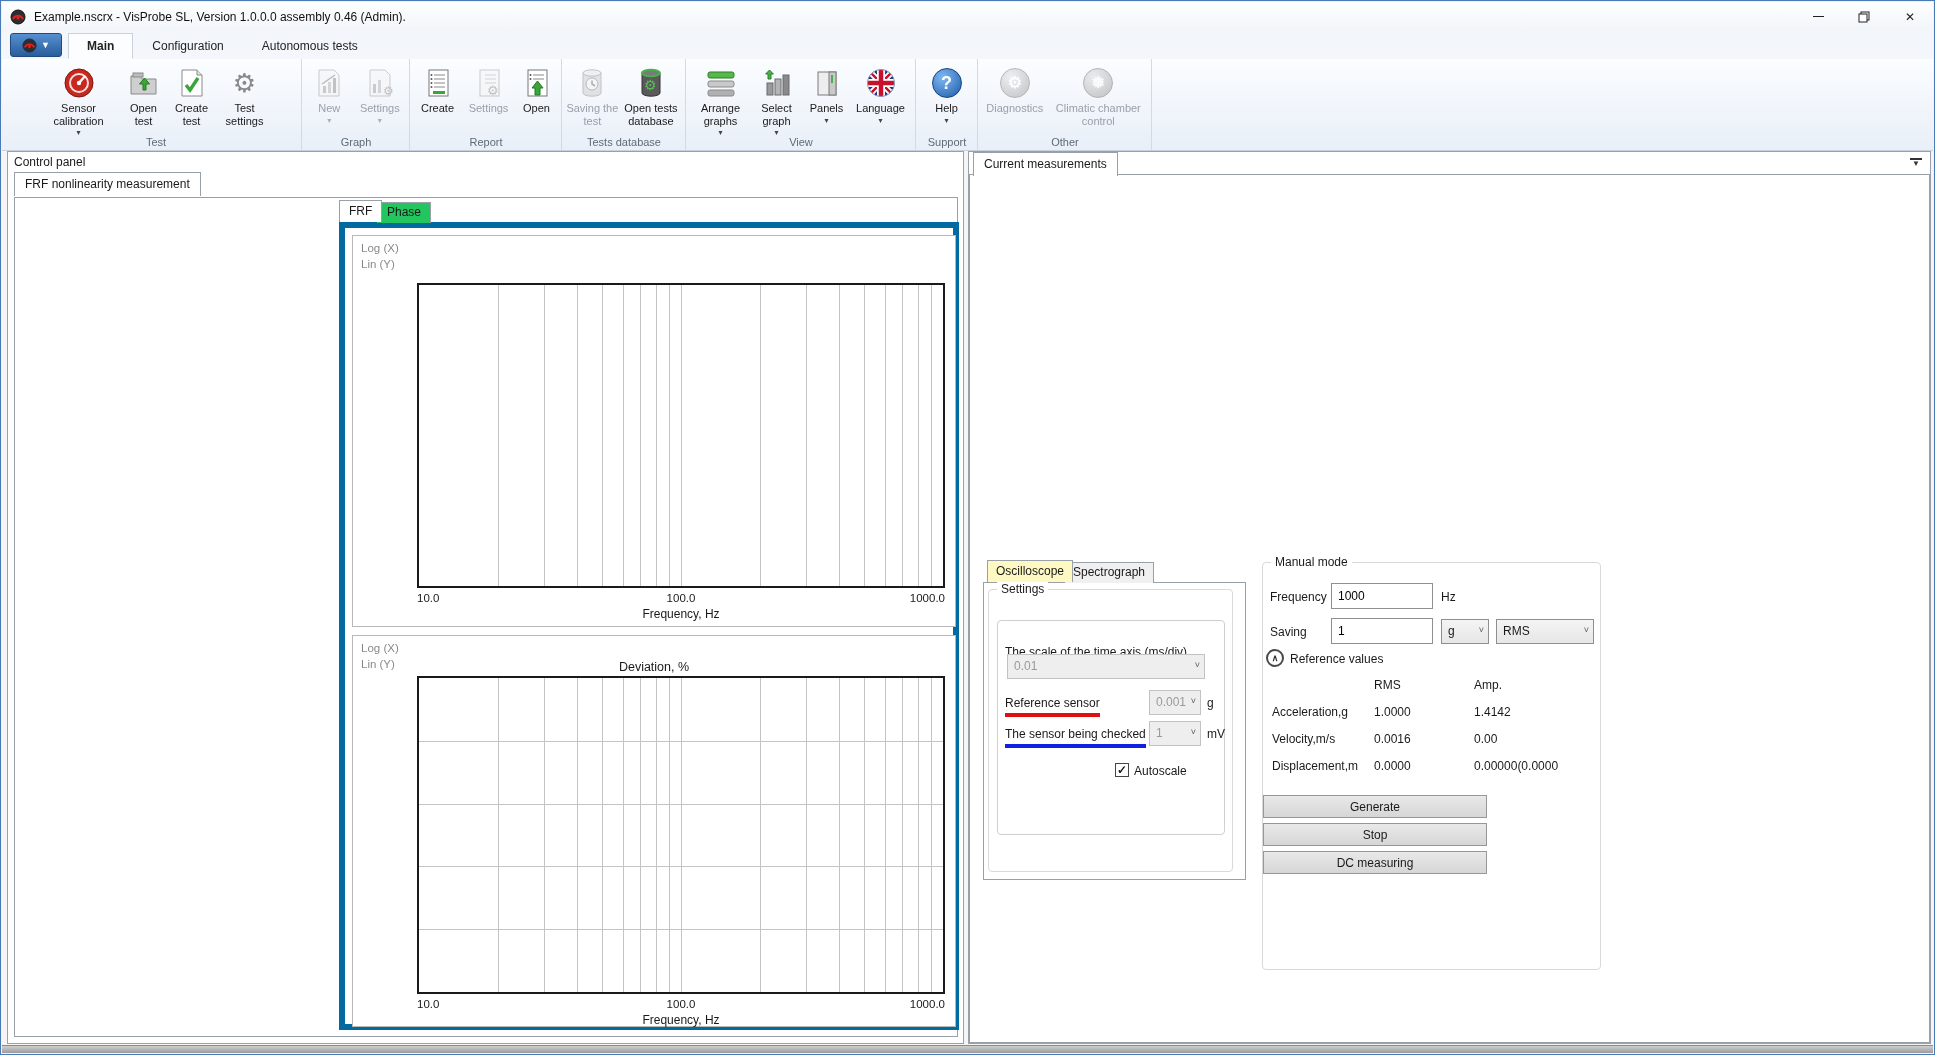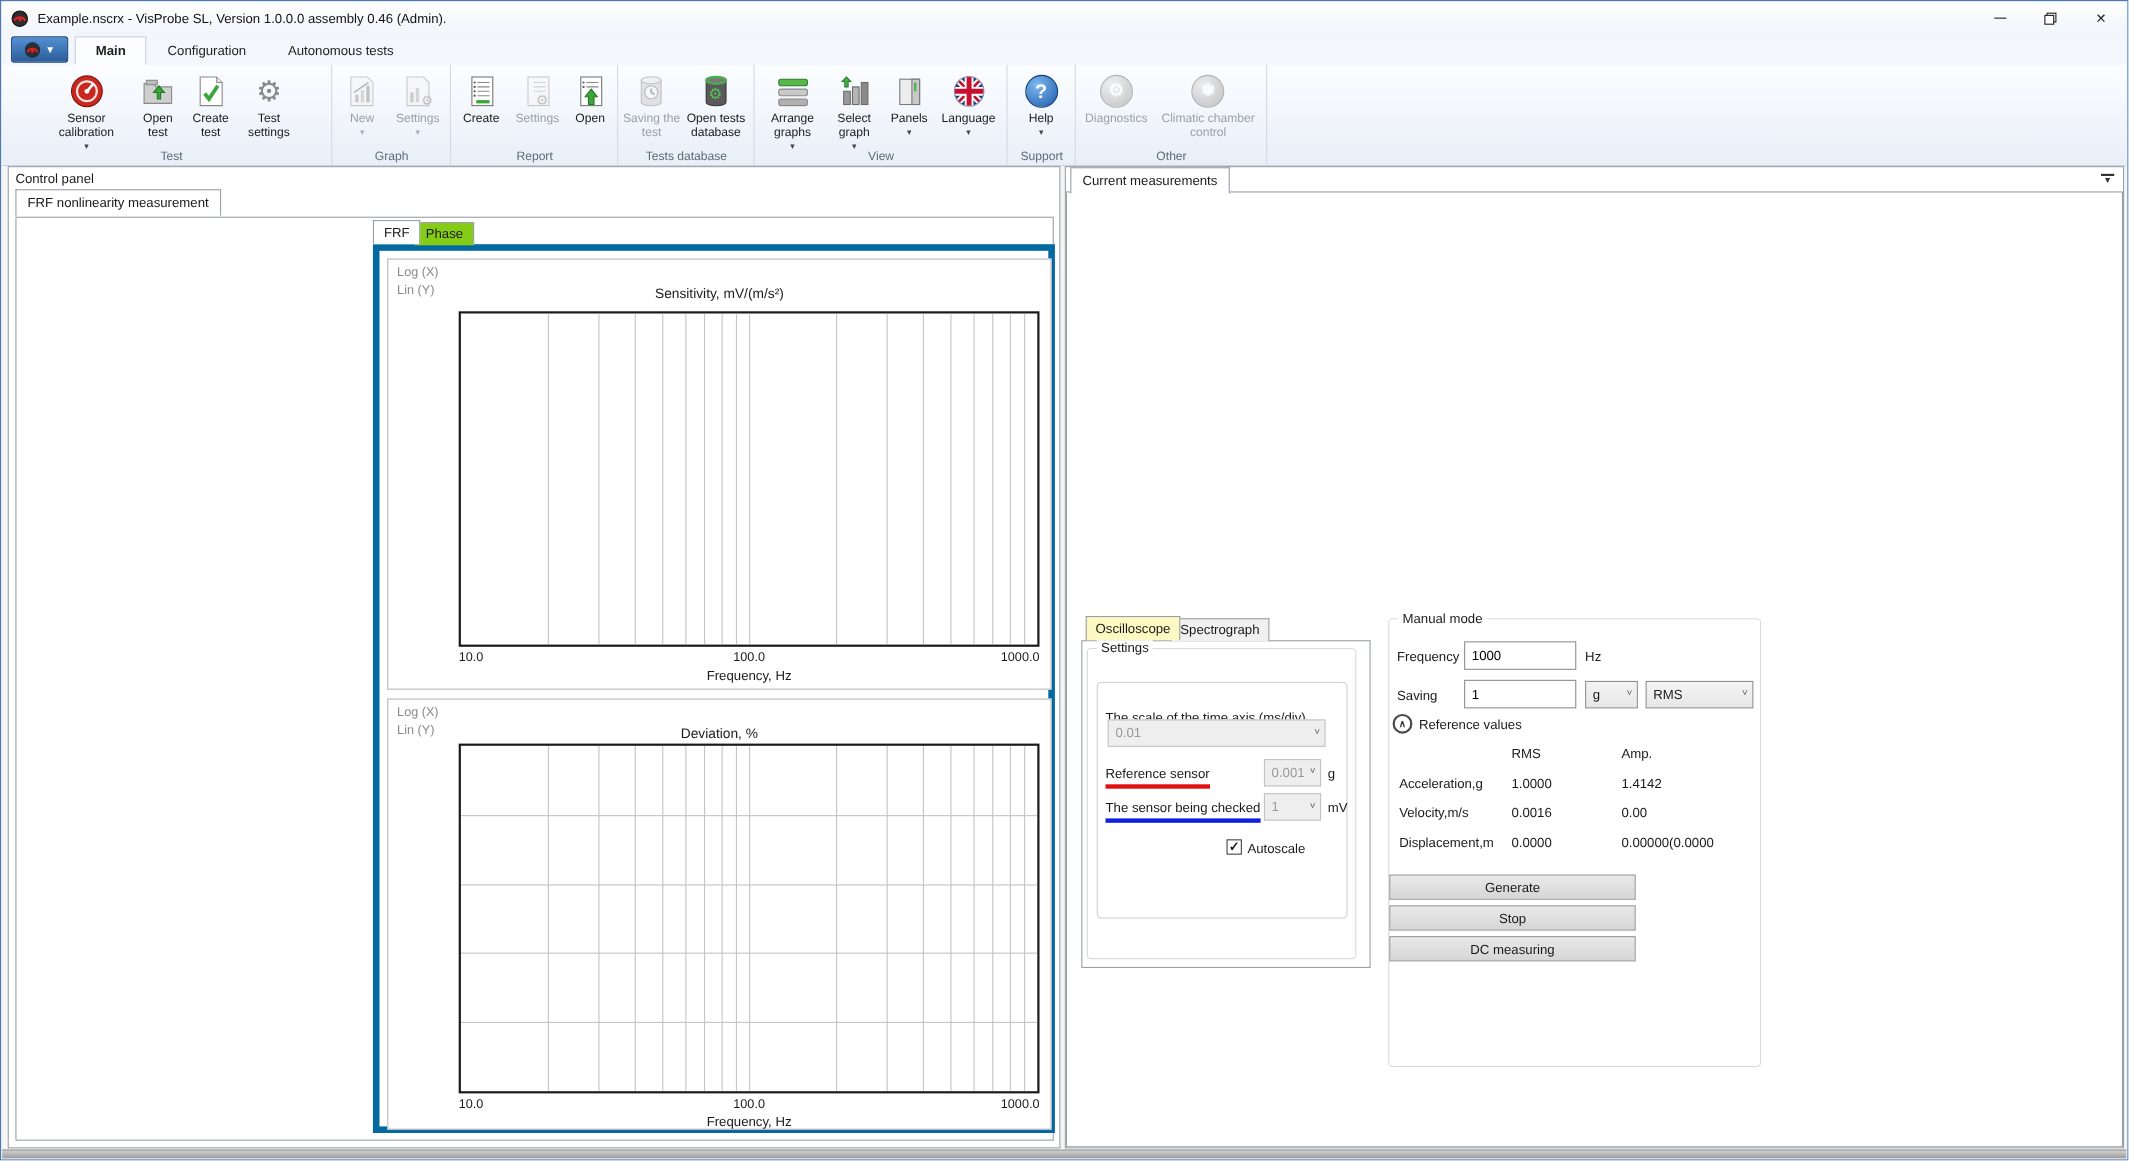--- a/index.html
+++ b/index.html
@@ -436,29 +436,28 @@
         <span class="legend">FRF measuring results</span>
         <span class="frf-lim">FRF nonlinearity limit, %</span>
         <span class="frf-limval">10.00</span>
         <div class="frf-inner">
           <span class="frf-nl">FRF nonlinearity, %</span>
           <span class="frf-nlval">0.00</span>
         </div>
       </div>
 
       <div class="chtab" style="left:331px; top:48px;">FRF</div>
-      <div class="chtab" style="left:369px; top:50px; background:#84cc16; z-index:2; padding-top:2px;">Phase</div>
+      <div class="chtab" style="left:369px; top:50px; background:#22c55e; z-index:2; padding-top:2px;">Phase</div>
       <div class="chpage">
 
         <div class="chartbox" style="top:7px;">
           <div class="scalelbl">
               <div>Log (X)</div>
               <div>Lin (Y)</div>
             </div>
-          <div class="chtitle">Sensitivity, mV/(m/s²)</div>
           <div class="plot logplot" style="top:47px; height:305px;">
 
           <div class="vline" style="left: 15.0515%;"></div>
               <div class="vline" style="left: 23.8561%;"></div>
               <div class="vline" style="left: 30.103%;"></div>
               <div class="vline" style="left: 34.9485%;"></div>
               <div class="vline" style="left: 38.9076%;"></div>
               <div class="vline" style="left: 42.2549%;"></div>
               <div class="vline" style="left: 45.1545%;"></div>
               <div class="vline" style="left: 47.7121%;"></div>

